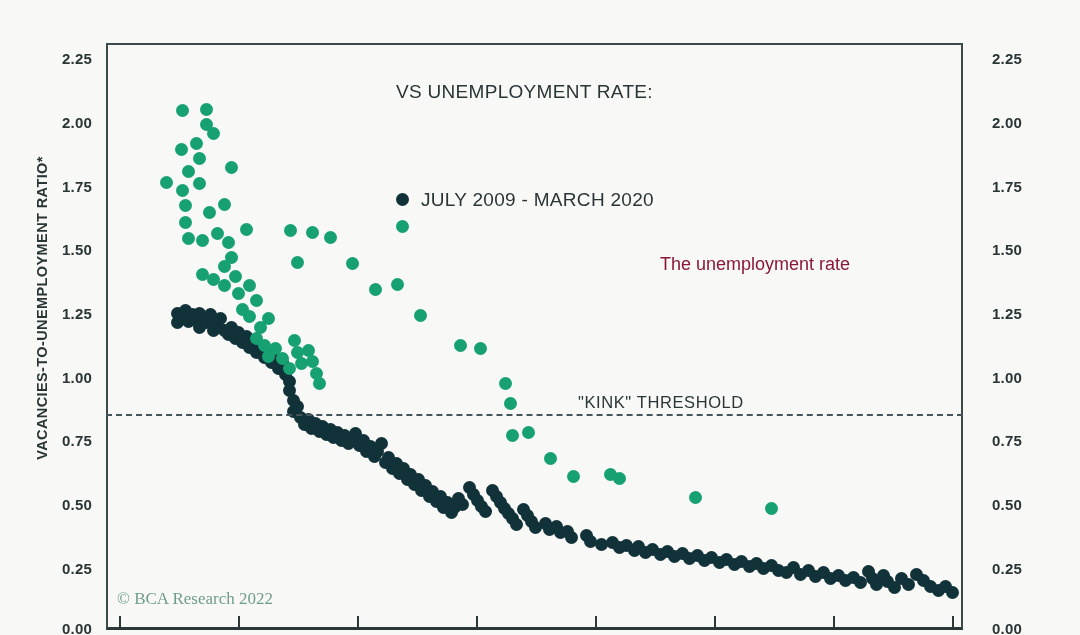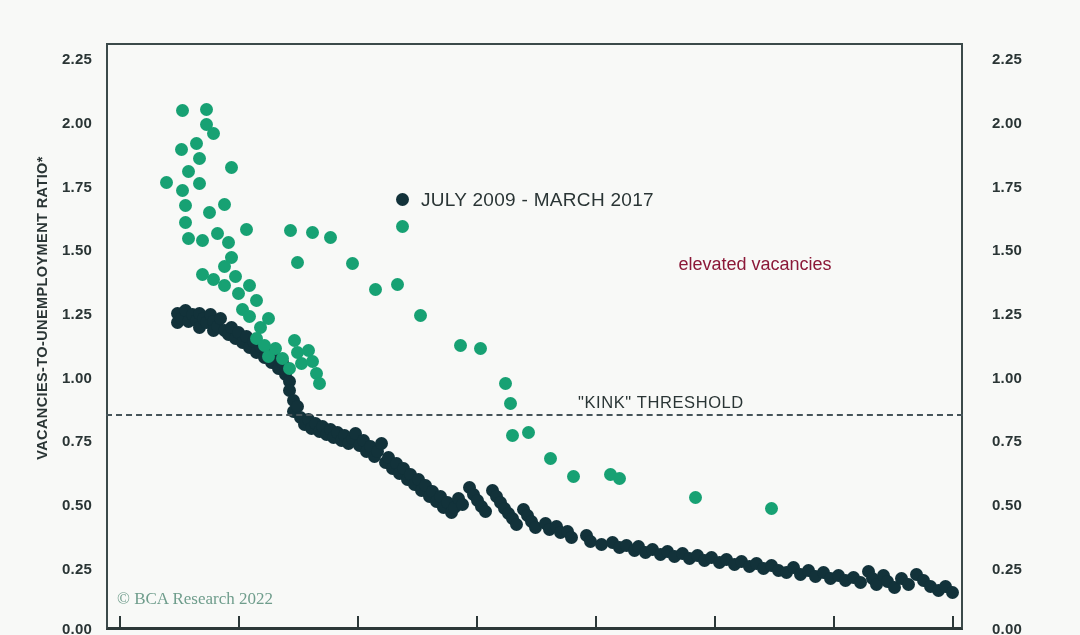--- a/index.html
+++ b/index.html
@@ -451,31 +451,32 @@
   <div class="xtick-mark" style="left:476px;"></div>
   <div class="xtick-mark" style="left:595px;"></div>
   <div class="xtick-mark" style="left:714px;"></div>
   <div class="xtick-mark" style="left:833px;"></div>
   <div class="xtick-mark" style="left:952px;"></div>
 
   <div id="kink-line"></div>
   <div id="kink-label">"KINK" THRESHOLD</div>
 
   <div id="title-block">
+    <div class="tline">VS UNEMPLOYMENT RATE:</div>
   </div>
 
   <div id="legend">
     <div class="legend-row">
       <span class="legend-dot" style="background:#12323a;"></span>
-      <span class="legend-text">JULY 2009 - MARCH 2017</span>
+      <span class="legend-text">JULY 2009 - MARCH 2020</span>
     </div>
     <div class="legend-row">
       <span class="legend-dot" style="background:#17a173;"></span>
     </div>
   </div>
 
   <div id="annotation">
-    <div>elevated vacancies</div>
+    <div>The unemployment rate</div>
   </div>
 
   <div id="copyright">© BCA Research 2022</div>
 
 </div>
 
 </body></html>

